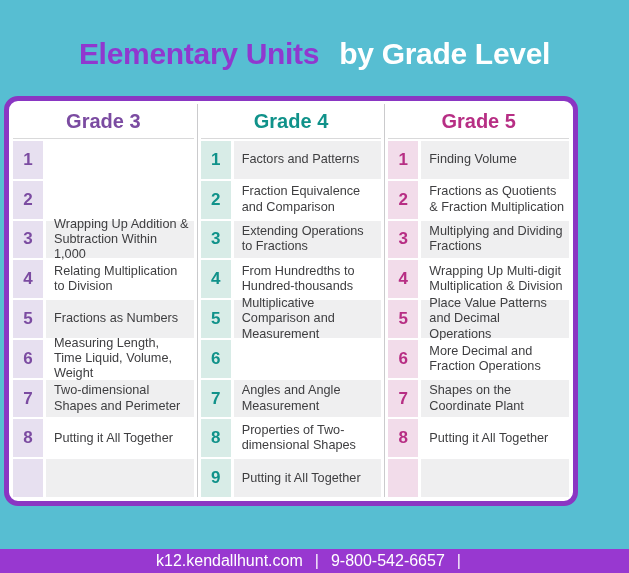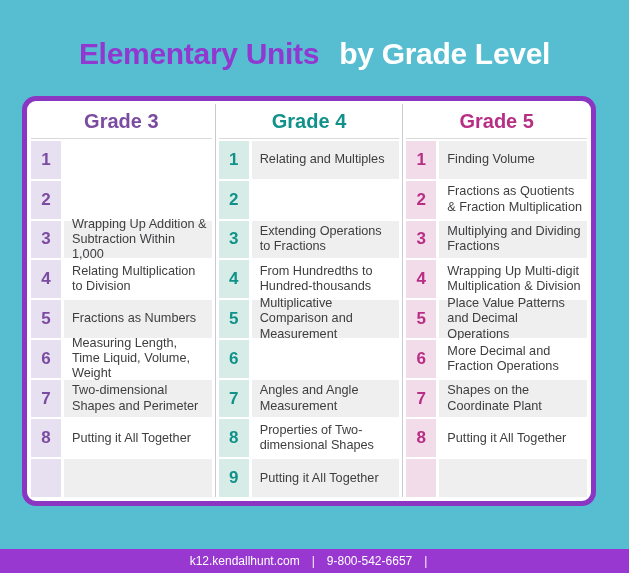--- a/index.html
+++ b/index.html
@@ -38,21 +38,20 @@
     position: absolute;
     left: 4px; top: 96px;
     width: 574px; height: 410px;
     box-sizing: border-box;
     background: #ffffff;
     border: 5px solid var(--card-border, #8a36c3);
     border-radius: 14px;
     padding: 3px 3px 4px 3px;
     display: flex;
     align-items: stretch;
-    margin-left: 18px;
   }
   .grade-col {
     flex: 1 1 0;
     min-width: 0;
     display: flex;
     flex-direction: column;
     padding: 0 1px;
   }
   .vdiv {
     flex: 0 0 1px;
@@ -107,21 +106,21 @@
   
   .footer {
     position: absolute;
     left: 0; right: 0; bottom: 0;
     height: 24px;
     background: var(--footer-bar, #9838d0);
     color: #ffffff;
     display: flex;
     align-items: center;
     justify-content: center;
-    font-size: 12px;
+    font-size: 16px;
   }
   .footer .sep { margin: 0 12px; opacity: 0.95; }
 </style>
 </head>
 <body>
 
 <div class="page">
 
   <div class="title">
     <span class="t-hl">Elementary Units</span>
@@ -170,24 +169,25 @@
       </div>
     </div>
 
     <div class="vdiv"></div>
 
     <div class="grade-col" style="--accent: #10928a; --numbg: #d8ece7;">
       <div class="ghead">Grade 4</div>
       <div class="rows">
         <div class="row">
           <div class="num">1</div>
-          <div class="txt">Relating and Multiples</div>
+          <div class="txt">Factors and Patterns</div>
         </div>
         <div class="row">
           <div class="num">2</div>
+          <div class="txt">Fraction Equivalence and Comparison</div>
         </div>
         <div class="row">
           <div class="num">3</div>
           <div class="txt">Extending Operations to Fractions</div>
         </div>
         <div class="row">
           <div class="num">4</div>
           <div class="txt">From Hundredths to Hundred-thousands</div>
         </div>
         <div class="row">

